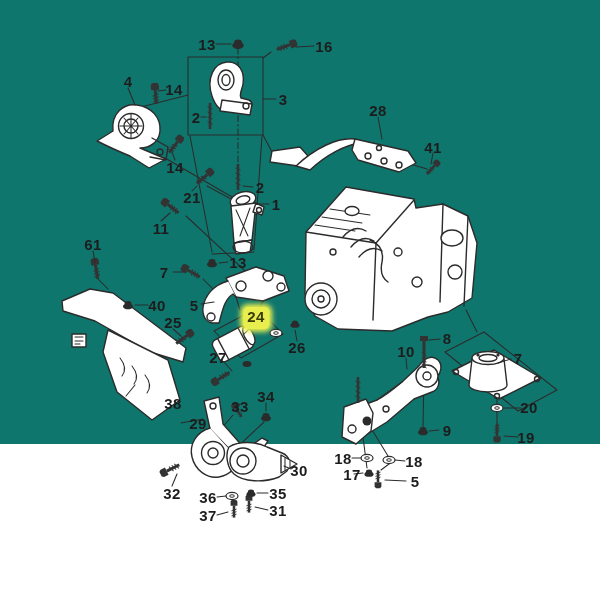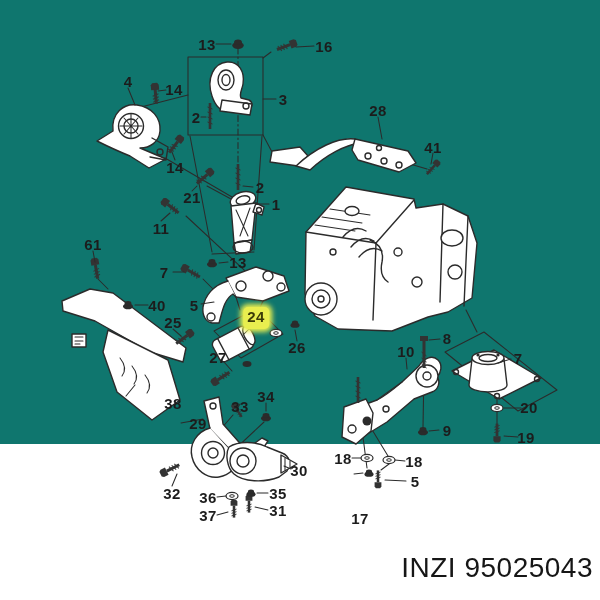--- a/index.html
+++ b/index.html
@@ -321,22 +321,18 @@
       <div class="callout" style="left: 208px; top: 515px;">37</div>
       <div class="callout" style="left: 278px; top: 510px;">31</div>
       <div class="callout" style="left: 447px; top: 338px;">8</div>
       <div class="callout" style="left: 406px; top: 351px; text-align: center;">10</div>
       <div class="callout" style="left: 518px; top: 358px;">7</div>
       <div class="callout" style="left: 529px; top: 407px;">20</div>
       <div class="callout" style="left: 447px; top: 430px;">9</div>
       <div class="callout" style="left: 526px; top: 437px;">19</div>
       <div class="callout" style="left: 343px; top: 458px;">18</div>
       <div class="callout" style="left: 414px; top: 461px;">18</div>
-      <div class="callout" style="left: 360px; top: 474px; margin-top: 44px;">17</div>
+      <div class="callout" style="left: 352px; top: 474px;">17</div>
       <div class="callout" style="left: 415px; top: 481px;">5</div>
     </div>
 
-<div class="watermark">
-  <span>INZI</span>
-  <span>95025043</span>
+
 </div>
 
-</div>
-
 </body></html>

